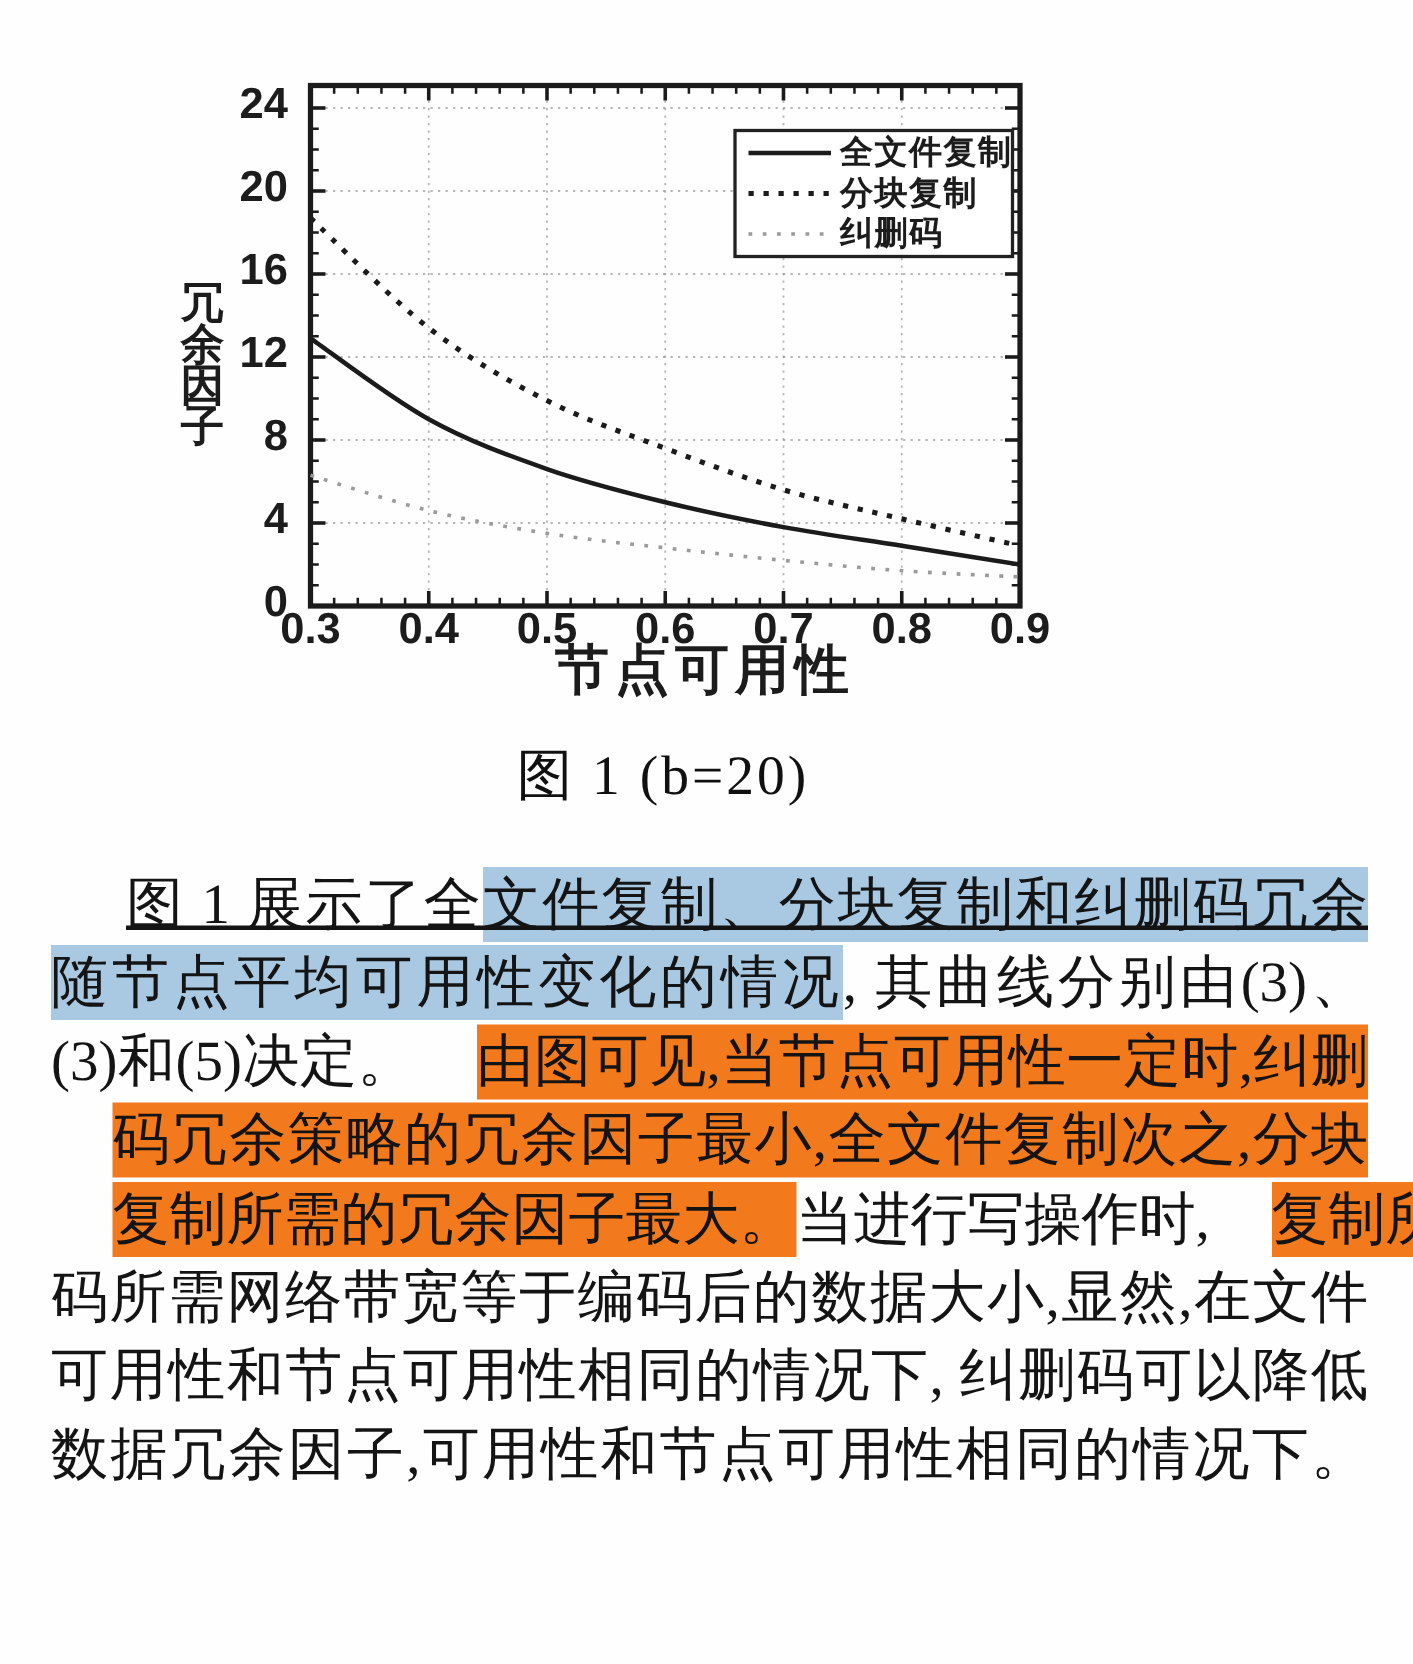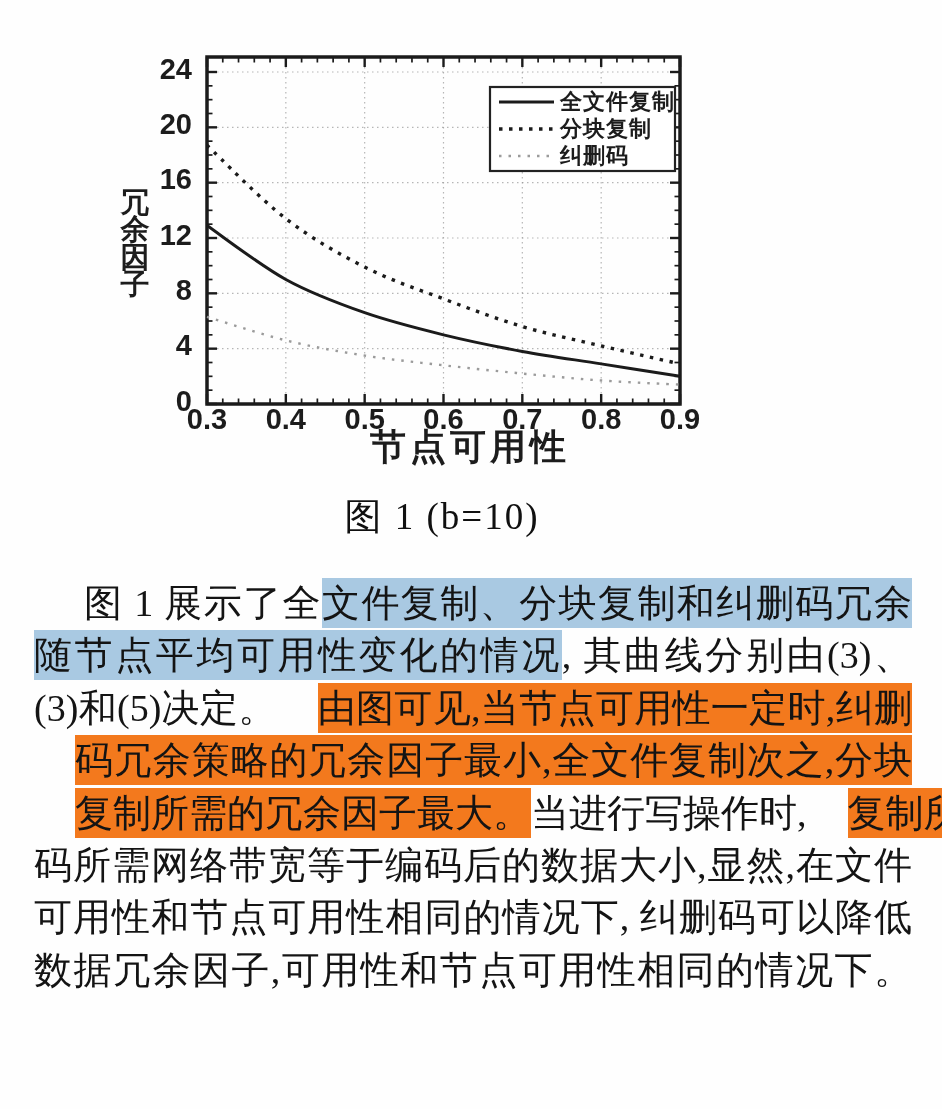--- a/index.html
+++ b/index.html
@@ -12,21 +12,21 @@
   .figcaption{
     position:absolute;left:0;top:492px;width:884px;text-align:center;
     font-size:37px;letter-spacing:2px;color:#101010;
   }
   .para{position:absolute;left:34px;top:577px;width:878px;}
   .tline{
     height:52.4px;line-height:52.4px;font-size:38px;
     text-align:justify;text-align-last:justify;color:#141414;
     white-space:nowrap;
   }
-  .tline.indent{padding-left:50px;}
+  .tline.indent{padding-left:50px;text-decoration:underline;}
   .seg{padding:4px 0;}
   .hl-blue{background:#a9c9e2;}
   .hl-orange{background:#f3791d;margin-left:41px;}
   .chart-text{font-family:"Liberation Sans","DejaVu Sans",sans-serif;fill:#1c1c1c;}
 </style>
 </head>
 <body>
 
 <div class="page">
   <div class="figure">
@@ -178,21 +178,21 @@
         <path d="M207,145.31666666666666C220.13888888888889,157.5361111111111 259.5555555555556,198.34444444444443 285.83333333333337,218.63333333333333C312.11111111111114,238.92222222222222 338.38888888888886,253.67777777777772 364.66666666666663,267.04999999999995C390.9444444444444,280.42222222222216 417.2222222222222,288.9527777777778 443.49999999999994,298.8666666666667C469.7777777777777,308.78055555555557 496.0555555555555,318.69444444444446 522.3333333333333,326.53333333333336C548.6111111111111,334.37222222222226 574.8888888888888,339.67499999999995 601.1666666666666,345.9C627.4444444444445,352.125 666.8611111111111,360.8861111111111 680,363.8833333333333" fill="none" stroke="#1b1b1b" stroke-width="3.4" stroke-linecap="butt" stroke-dasharray="3.5 6.5"></path>
         <path d="M207,316.85C220.13888888888889,320.76944444444445 259.5555555555556,333.91111111111115 285.83333333333337,340.3666666666667C312.11111111111114,346.8222222222222 338.38888888888886,351.43333333333334 364.66666666666663,355.5833333333333C390.9444444444444,359.7333333333333 417.2222222222222,362.26944444444445 443.49999999999994,365.26666666666665C469.7777777777777,368.26388888888886 496.0555555555555,371.03055555555557 522.3333333333333,373.56666666666666C548.6111111111111,376.10277777777776 574.8888888888888,378.6388888888889 601.1666666666666,380.48333333333335C627.4444444444445,382.3277777777778 666.8611111111111,383.94166666666666 680,384.6333333333333" fill="none" stroke="#9b9b9b" stroke-width="2.4" stroke-linecap="butt" stroke-dasharray="2.5 7"></path>
         <rect x="490" y="87" width="185" height="84" fill="#ffffff" stroke="#222" stroke-width="2.2"></rect>
         <line x1="499" y1="102" x2="554" y2="102" stroke="#1b1b1b" stroke-width="3"></line>
         <text x="560" y="103" text-anchor="start" dominant-baseline="middle" font-size="22" font-weight="700" letter-spacing="1" class="chart-text">全文件复制</text>
         <line x1="499" y1="129" x2="554" y2="129" stroke="#1b1b1b" stroke-width="3.4" stroke-dasharray="3.5 6.5"></line>
         <text x="560" y="130" text-anchor="start" dominant-baseline="middle" font-size="22" font-weight="700" letter-spacing="1" class="chart-text">分块复制</text>
         <line x1="499" y1="156" x2="554" y2="156" stroke="#9b9b9b" stroke-width="2.4" stroke-dasharray="2.5 7"></line>
         <text x="560" y="157" text-anchor="start" dominant-baseline="middle" font-size="22" font-weight="700" letter-spacing="1" class="chart-text">纠删码</text>
       </svg>
-    <div class="figcaption">图 1  (b=10)</div>
+    <div class="figcaption">图 1  (b=20)</div>
   </div>
   <div class="para" id="paragraph">
       <div class="tline indent"><span class="seg">图 1 展示了全</span><span class="seg hl-blue">文件复制、分块复制和纠删码冗余</span></div>
       <div class="tline"><span class="seg hl-blue">随节点平均可用性变化的情况</span><span class="seg">, 其曲线分别由(3)、</span></div>
       <div class="tline"><span class="seg">(3)和(5)决定。</span><span class="seg hl-orange">由图可见,当节点可用性一定时,纠删</span></div>
       <div class="tline"><span class="seg hl-orange">码冗余策略的冗余因子最小,全文件复制次之,分块</span></div>
       <div class="tline"><span class="seg hl-orange">复制所需的冗余因子最大。</span><span class="seg">当进行写操作时,</span><span class="seg hl-orange">复制所</span></div>
       <div class="tline"><span class="seg">码所需网络带宽等于编码后的数据大小,显然,在文件</span></div>
       <div class="tline"><span class="seg">可用性和节点可用性相同的情况下, 纠删码可以降低</span></div>
       <div class="tline"><span class="seg">数据冗余因子,可用性和节点可用性相同的情况下。</span></div>

